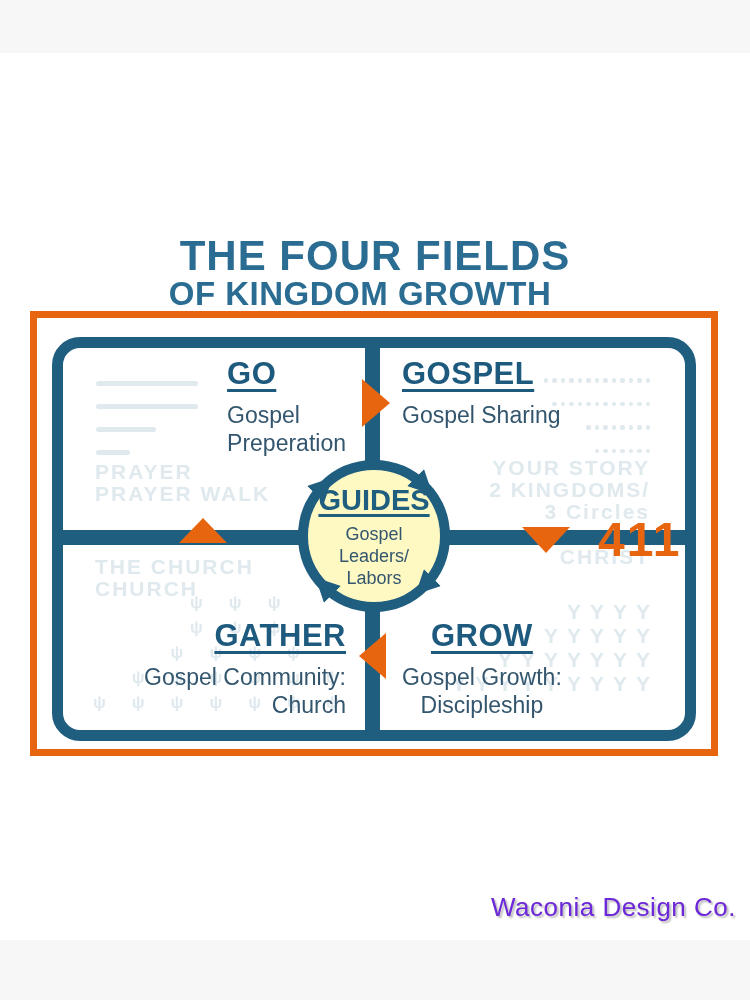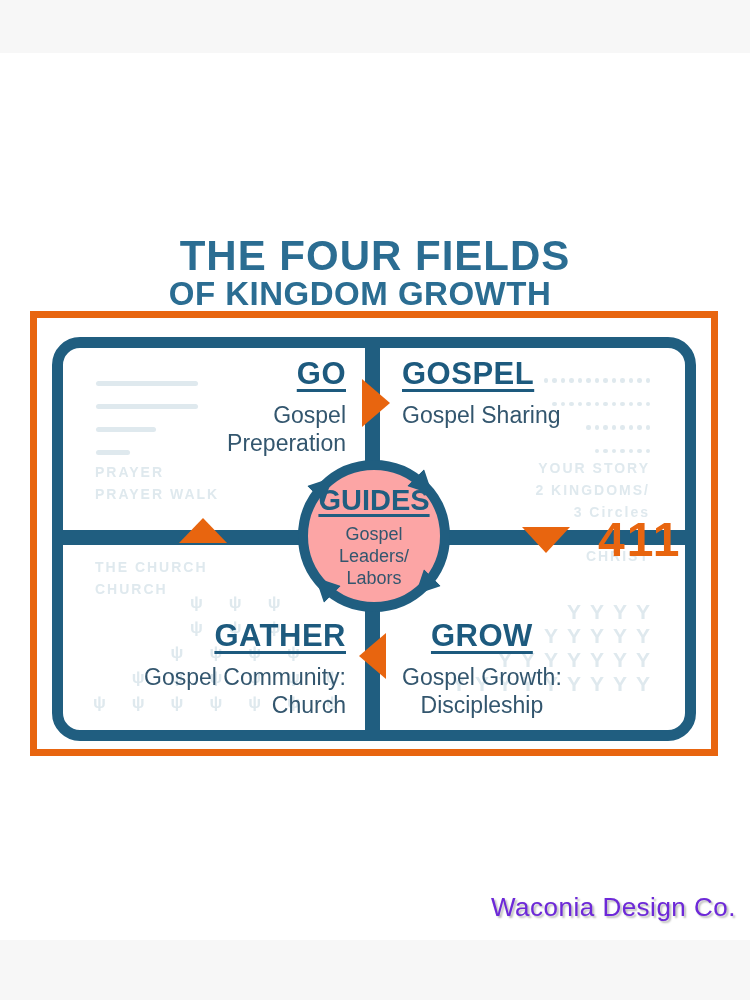--- a/index.html
+++ b/index.html
@@ -33,21 +33,21 @@
     box-sizing:border-box;border:11px solid var(--blue);border-radius:28px;
     z-index:2;
   }
   .v-line{position:absolute;left:365px;top:340px;width:15px;height:398px;background:var(--blue);z-index:1;}
   .h-line{position:absolute;left:55px;top:530px;width:638px;height:15px;background:var(--blue);z-index:1;}
 
   
   .circle{
     position:absolute;left:298px;top:460px;width:152px;height:152px;
     box-sizing:border-box;border:10px solid var(--blue);border-radius:50%;
-    background:#fca5a5;z-index:3;display:flex;flex-direction:column;
+    background:#fef9c3;z-index:3;display:flex;flex-direction:column;
     align-items:center;justify-content:center;text-align:center;
   }
   .circle .c-head{
     font-size:29px;font-weight:bold;color:var(--blue);
     text-decoration:underline;text-decoration-thickness:3px;text-underline-offset:4px;
     margin-bottom:6px;
   }
   .circle .c-line{font-size:18px;line-height:22px;color:var(--body);}
   .barb{
     position:absolute;width:24px;height:24px;z-index:4;background:var(--blue);
@@ -71,27 +71,27 @@
   }
 
   
   .qblock{position:absolute;z-index:4;}
   .qblock .q-head{
     font-size:31px;font-weight:bold;color:var(--heading-blue);
     text-decoration:underline;text-decoration-thickness:3px;text-underline-offset:5px;
     margin-bottom:9px;letter-spacing:.5px;
   }
   .qblock .q-line{font-size:23px;line-height:28px;color:var(--body);}
-  .q-go{right:404px;top:356px;text-align:right;}
+  .q-go{right:404px;top:356px;text-align:left;}
   .q-gospel{left:402px;top:356px;text-align:left;}
   .q-gather{right:404px;top:618px;text-align:right;}
   .q-grow{left:402px;top:618px;text-align:center;}
 
   
-  .wm-text{position:absolute;z-index:0;font-weight:bold;color:var(--wm);letter-spacing:2px;font-size:14px;line-height:22px;}
+  .wm-text{position:absolute;z-index:0;font-weight:bold;color:var(--wm);letter-spacing:2px;font-size:21px;line-height:22px;}
   .wm-prayer{left:95px;top:461px;text-align:left;}
   .wm-story{right:100px;top:457px;text-align:right;}
   .wm-commands{right:100px;top:546px;text-align:right;line-height:21px;}
   .wm-church{left:95px;top:556px;text-align:left;}
 
   .plines{position:absolute;left:96px;top:381px;z-index:0;}
   .pline{height:5px;border-radius:3px;background:var(--wm);margin-bottom:18px;}
 
   .dotrows{position:absolute;right:100px;top:378px;z-index:0;}
   .dotrow{display:flex;justify-content:flex-end;gap:4px;margin-bottom:19px;}

